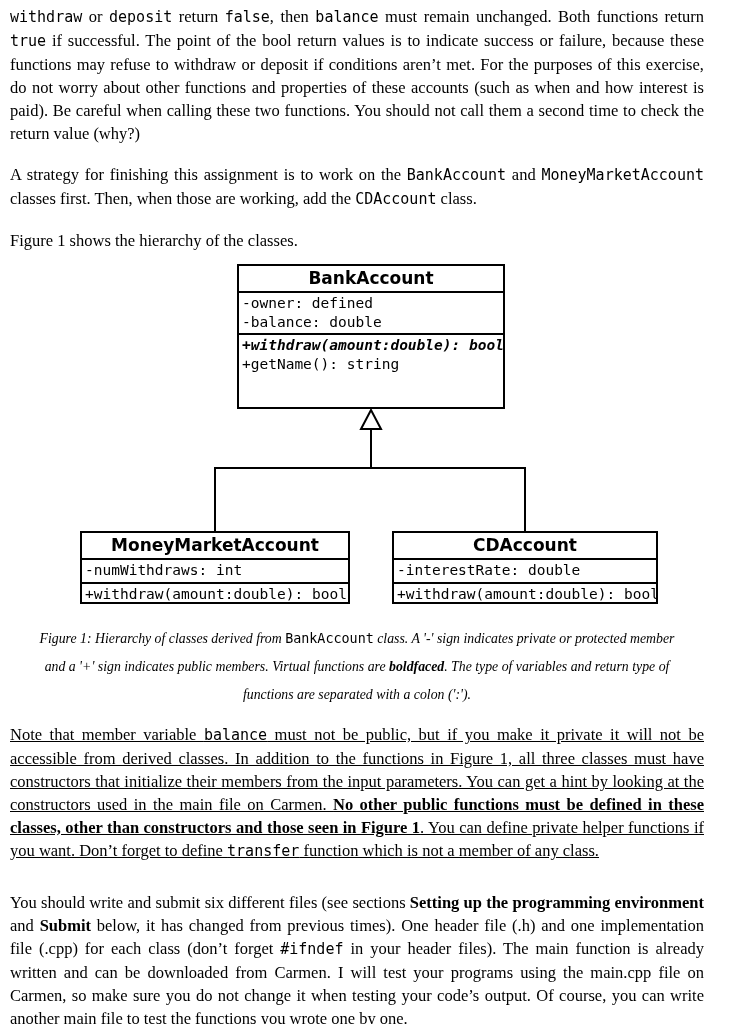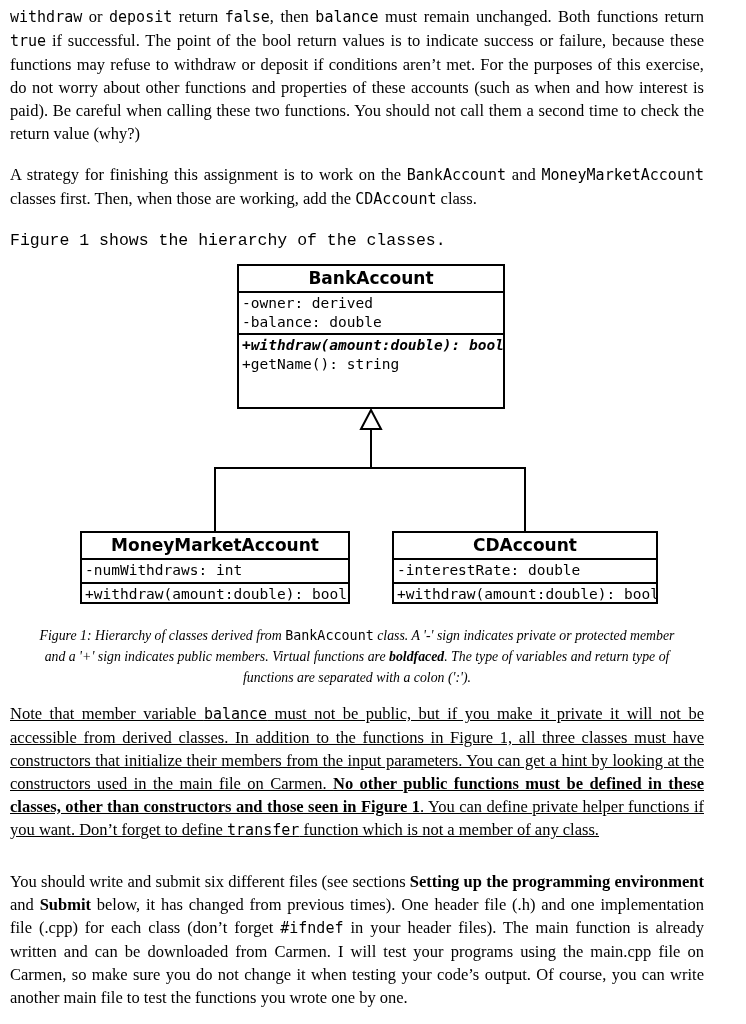--- a/index.html
+++ b/index.html
@@ -6,21 +6,21 @@
   body {
     width: 746px; height: 1024px;
     background: #ffffff; color: #000000;
     font-family: "Liberation Serif", serif;
     font-size: 16.5px;
     overflow: hidden;
   }
   .page { box-sizing: border-box; width: 715px; height: 1024px; padding: 5px 11px 0 10px; }
 
   .para { text-align: justify; line-height: 23px; margin: 0 0 18px 0; }
-  .para.p3 { margin-bottom: 2px; font-family: Liberation Mono, monospace; }
+  .para.p3 { margin-bottom: 2px; }
   .para.p4 { margin-bottom: 9px; text-decoration: underline; }
   .para.p5 { margin-bottom: 12px; margin-top: 28px; }
   .para.p6 { margin-bottom: 8px; text-align: center; }
 
   .r-code { font-family: "DejaVu Sans Mono", monospace; font-size: 0.91em; }
   .r-b { font-weight: bold; }
   .r-bi { font-weight: bold; font-style: italic; }
 
   
   .figure-diagram {
@@ -49,21 +49,21 @@
     font-family: "DejaVu Sans Mono", monospace;
     font-size: 14.5px; line-height: 18.5px;
     white-space: pre;
   }
   .conn { position: absolute; background: #000; }
   .tri { position: absolute; }
 
   
   .figure-caption {
     font-style: italic;
-    font-size: 13.8px; line-height: 21px;
+    font-size: 13.8px; line-height: 28px;
     text-align: center;
     margin: 16px 0 14px 0;
     padding: 0 18px;
   }
   .figure-caption .r-code { font-style: normal; font-size: 0.97em; }
 </style>
 </head>
 <body>
 
 <div class="page">
@@ -72,21 +72,21 @@
 
   <div class="para p2"><span>A strategy for finishing this assignment is to work on the </span><span class="r-code">BankAccount</span><span> and </span><span class="r-code">MoneyMarketAccount</span><span> classes first. Then, when those are working, add the </span><span class="r-code">CDAccount</span><span> class.</span></div>
 
   <div class="para p3"><span>Figure 1 shows the hierarchy of the classes.</span></div>
 
   <div class="figure-diagram">
 
     <div class="uml-class" style="left:237px; top:0; width:268px; height:145px;">
       <div class="uml-title">BankAccount</div>
       <div class="uml-attrs">
-        <div class="uml-row">-owner: derived</div>
+        <div class="uml-row">-owner: defined</div>
         <div class="uml-row">-balance: double</div>
       </div>
       <div class="uml-methods">
         <div class="uml-row"><span class="r-bi">+withdraw(amount:double): bool</span></div>
         <div class="uml-row"><span>+getName(): string</span></div>
       </div>
     </div>
 
     <svg class="tri" style="left:359px; top:144px;" width="24" height="22" viewBox="0 0 24 22">
       <polygon points="12,2 2,21 22,21" fill="#ffffff" stroke="#000000" stroke-width="2"></polygon>

